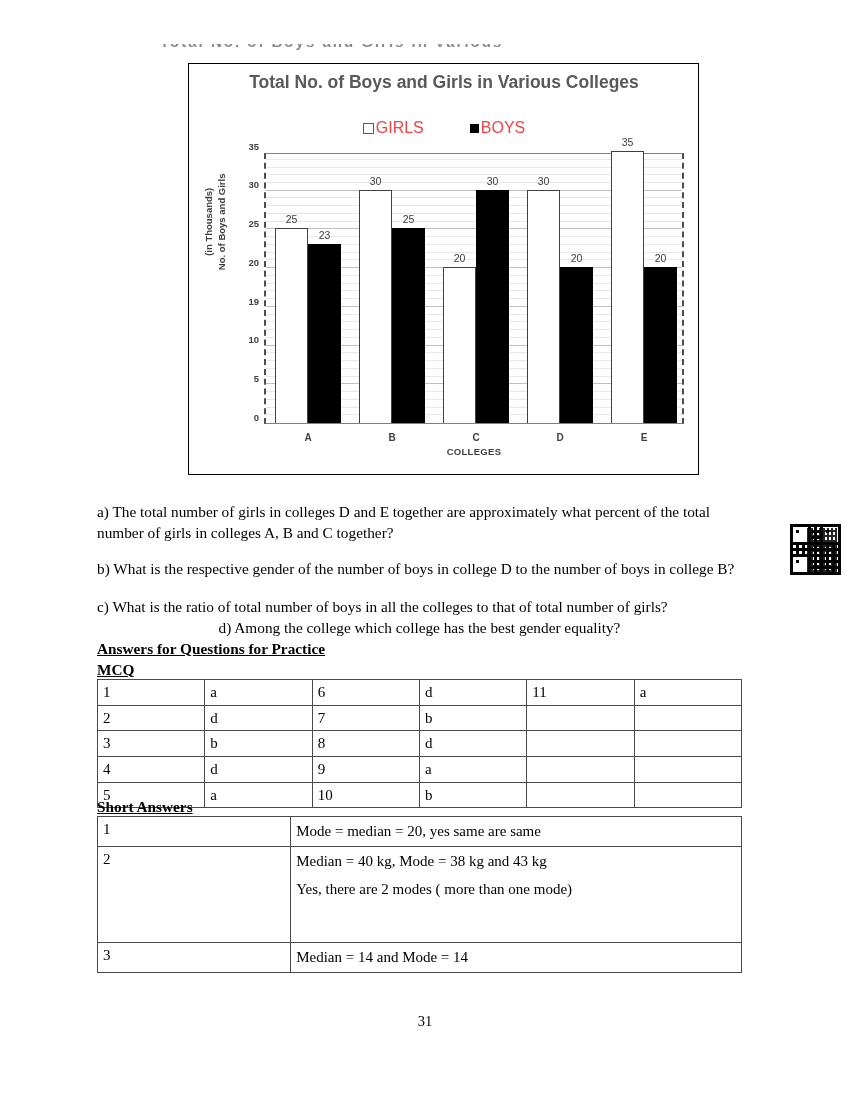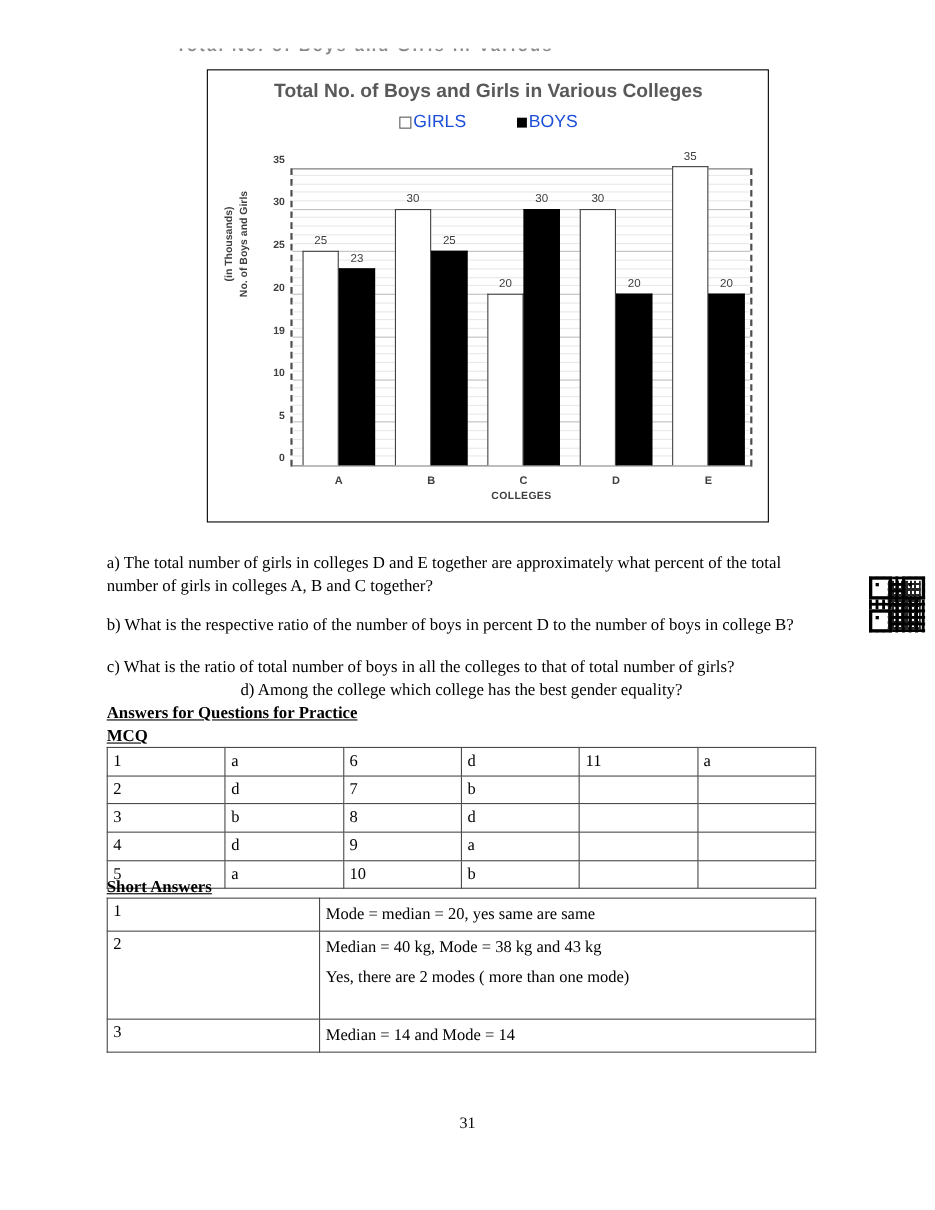--- a/index.html
+++ b/index.html
@@ -52,28 +52,28 @@
     text-align: center;
     font-family: "Liberation Sans", sans-serif;
     font-size: 17.5px;
     font-weight: bold;
     color: #595959;
     line-height: 1.25;
   }
   .chart-legend {
     position: absolute;
     left: 50px;
-    top: 38px;
+    top: 55px;
     width: 410px;
     display: flex;
     justify-content: center;
     gap: 46px;
     font-family: "Liberation Sans", sans-serif;
     font-size: 16px;
-    color: #1d4ed8;
+    color: #ef4444;
   }
   .legend-item { display: flex; align-items: center; gap: 2px; }
   .legend-swatch-hollow {
     width: 9px; height: 9px;
     border: 1.3px solid #5a5a5a;
     background: #fff;
     display: inline-block;
   }
   .legend-swatch-solid {
     width: 9px; height: 9px;
@@ -393,21 +393,21 @@
 <div class="qr-code">
   <div class="qr-inner">
     <div class="qr-eye tl"></div>
     <div class="qr-eye tr"></div>
     <div class="qr-eye bl"></div>
     <div class="qr-noise"></div>
   </div>
 </div>
 
 <div class="doc-text" style="top:501px;">a) The total number of girls in colleges D and E together are approximately what percent of the total number of girls in colleges A, B and C together?</div>
-<div class="doc-text" style="top:558px;">b) What is the respective ratio of the number of boys in percent D to the number of boys in college B?</div>
+<div class="doc-text" style="top:558px;">b) What is the respective gender of the number of boys in college D to the number of boys in college B?</div>
 <div class="doc-text" style="top:596px;">c) What is the ratio of total number of boys in all the colleges to that of   total number of girls?</div>
 <div class="doc-text" style="top:617px;text-align:center;">d) Among the college which college has the best gender equality?</div>
 
 <div class="doc-text" style="top:638px;">
   <span class="heading-underline">Answers for Questions for Practice</span>
 </div>
 
 <div class="doc-text" style="top:659px;">
   <span class="heading-underline">MCQ</span>
 </div>
@@ -467,21 +467,21 @@
   <table class="doc-table sa-table">
     <tbody id="sa-body">
         <tr>
           <td class="sa-num">1</td>
           <td>
             <span class="sa-line">Mode = median = 20, yes same are same</span>
           </td>
         </tr>
         <tr>
           <td class="sa-num">2</td>
-          <td style="padding-bottom: 24px;">
+          <td style="padding-bottom: 40px;">
             <span class="sa-line">Median = 40 kg, Mode = 38 kg and 43 kg</span>
             <span class="sa-line">Yes, there are 2 modes ( more than one mode)</span>
           </td>
         </tr>
         <tr>
           <td class="sa-num">3</td>
           <td>
             <span class="sa-line">Median = 14 and Mode = 14</span>
           </td>
         </tr>

